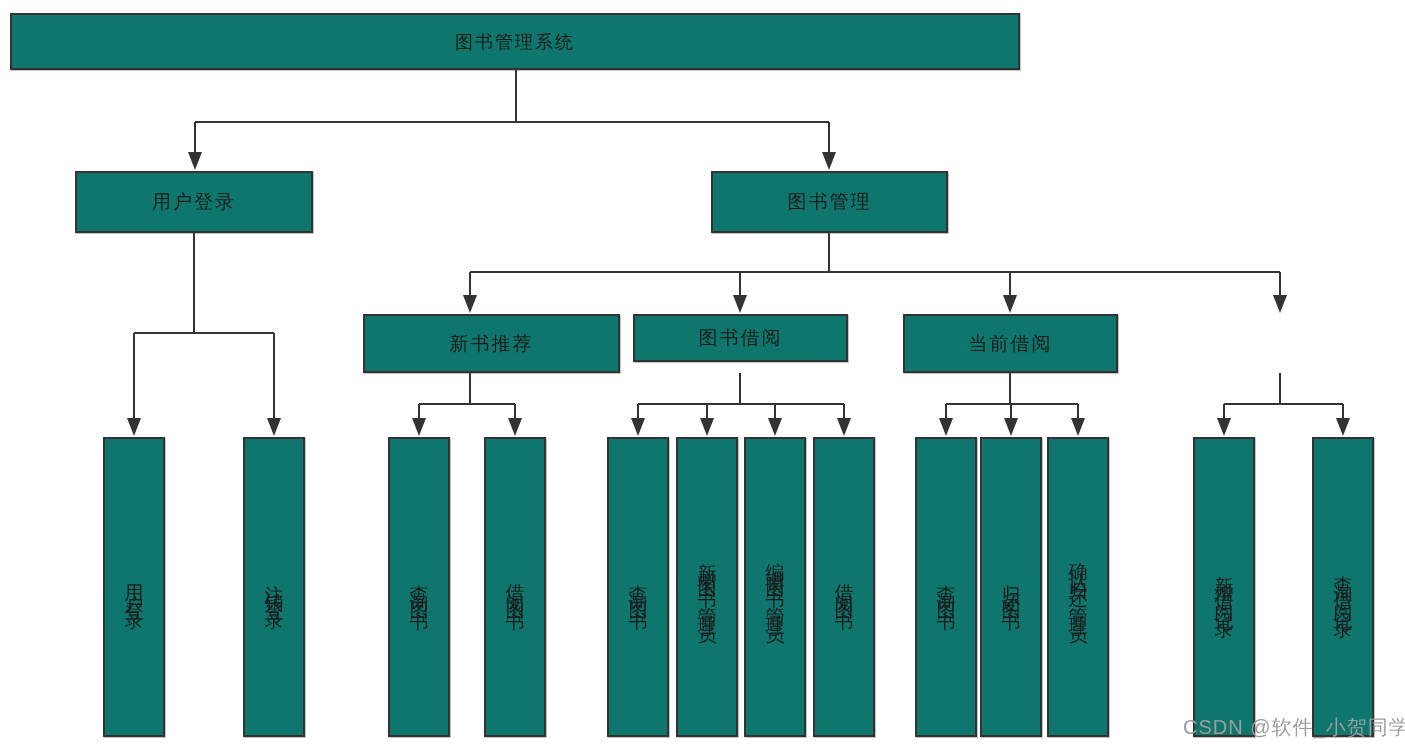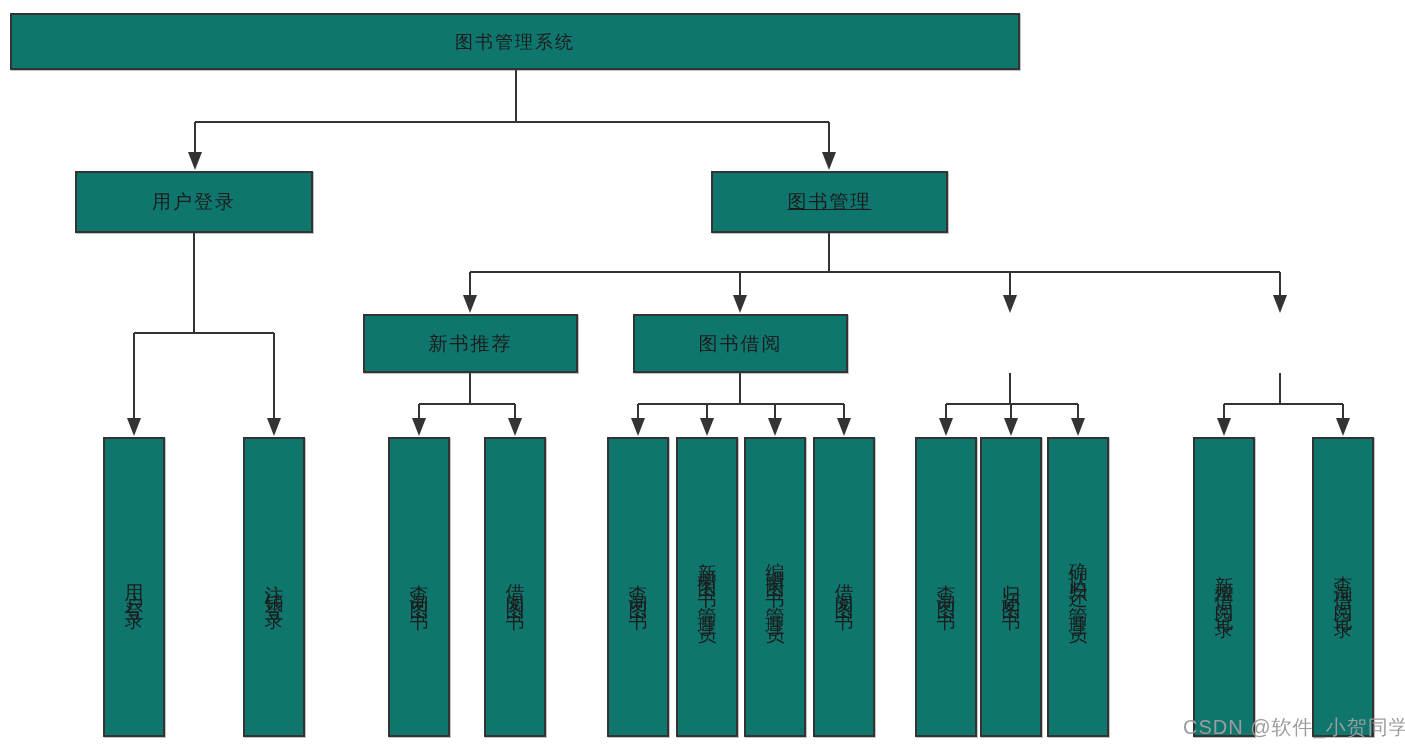--- a/index.html
+++ b/index.html
@@ -89,29 +89,32 @@
     </g>
   </svg>
 
   <div class="box" style="left:10px;top:13px;width:1010px;height:57px;">
     <span class="root-label">图书管理系统</span>
   </div>
 
   <div class="box" style="left:75px;top:171px;width:238px;height:62px;">
     <span class="hlabel">用户登录</span>
   </div>
-  <div class="box" style="left:711px;top:171px;width:237px;height:62px;text-decoration:underline;">
+  <div class="box" style="left:711px;top:171px;width:237px;height:62px;">
     <span class="hlabel">图书管理</span>
   </div>
 
-  <div class="box" style="left:363px;top:314px;width:215px;height:59px;">
+  <div class="box" style="left:363px;top:314px;width:257px;height:59px;">
     <span class="hlabel">新书推荐</span>
   </div>
-  <div class="box" style="left:633px;top:314px;width:215px;height:59px;">
+  <div class="box" style="left:633px;top:314px;width:215px;height:48px;">
     <span class="hlabel">图书借阅</span>
+  </div>
+  <div class="box" style="left:903px;top:314px;width:215px;height:59px;">
+    <span class="hlabel">当前借阅</span>
   </div>
 
   <div class="box" style="left:103px;top:437px;width:62px;height:300px;">
     <span class="vtext">用户登录</span>
   </div>
   <div class="box" style="left:243px;top:437px;width:62px;height:300px;">
     <span class="vtext">注销登录</span>
   </div>
 
   <div class="box" style="left:388px;top:437px;width:62px;height:300px;">

